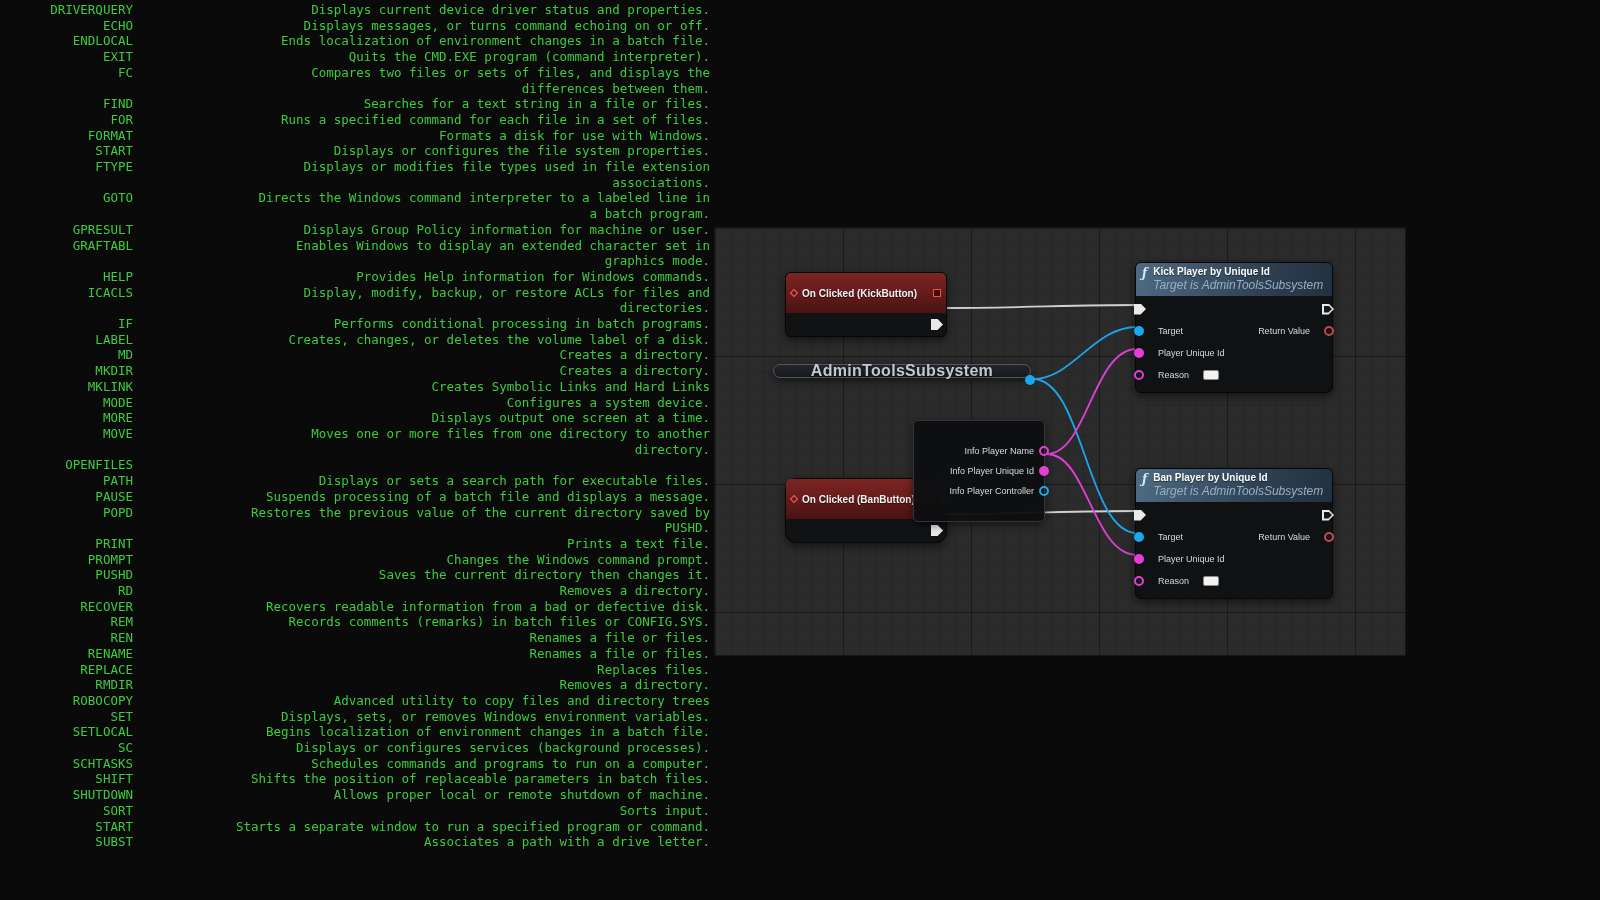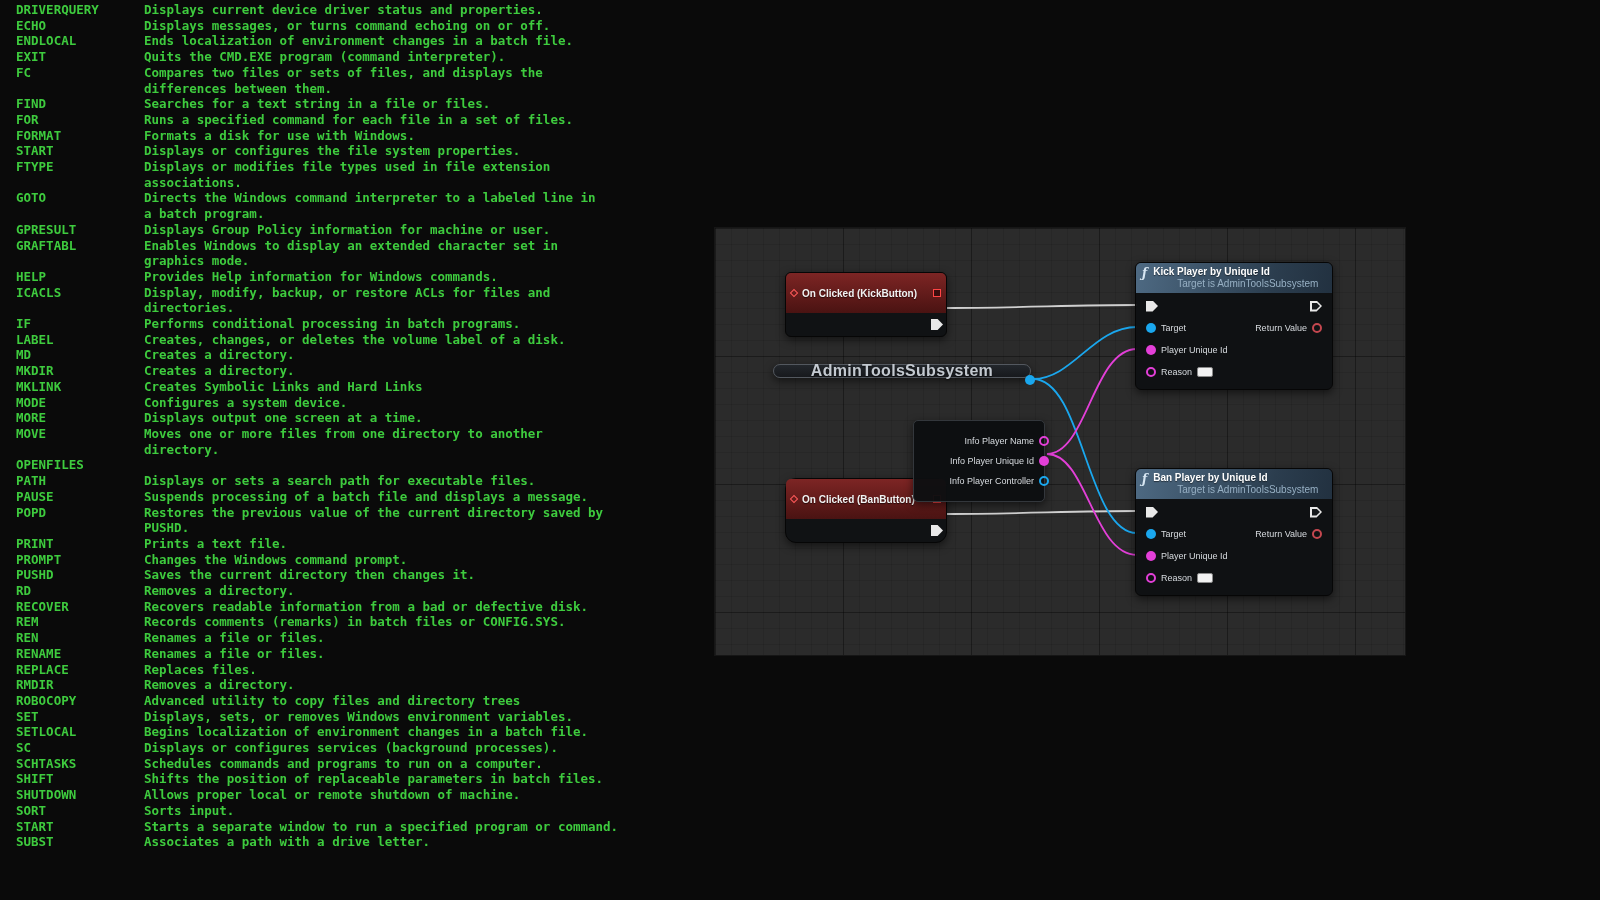--- a/index.html
+++ b/index.html
@@ -5,24 +5,24 @@
   * { box-sizing: border-box; }
   html,body { margin:0; padding:0; }
   body {
     width:1600px; height:900px; overflow:hidden; position:relative;
     background:#0a0a0a;
     font-family:"Liberation Sans", sans-serif;
   }
 
   
   .terminal {
-    position:absolute; left:16px; top:2px; width:705px;
+    position:absolute; left:5px; top:2px; width:705px;
     font-family:"DejaVu Sans Mono", monospace;
-    font-size:12.5px; line-height:15.7px; font-weight:bold;
-    color:#3ecb3e; white-space:nowrap;
+    font-size:12.5px; line-height:15.7px; font-weight:normal;
+    color:#3ecb3e; white-space:nowrap;text-align:right;
   }
   .cmd-row { display:flex; }
   .cmd-name { width:128px; flex:none; }
   .cmd-desc { flex:1; }
 
   
   .bp-panel {
     position:absolute; left:715px; top:228px; width:690px; height:427px;
     background-color:#2b2b2b;
     background-image:
@@ -54,23 +54,23 @@
 
   
   .fn-node { width:198px; background:rgba(15,17,19,0.96); border:1px solid #060606; }
   .fn-header {
     display:flex; gap:6px; padding:3px 6px 4px; align-items:flex-start;
     background:linear-gradient(100deg,#4e6a83 0%,#2b3d4e 70%,#223140 100%);
     border-radius:5px 5px 0 0;
   }
   .fn-icon { font-family:"DejaVu Serif", serif; font-style:italic; font-weight:bold; color:#d8e7f3; font-size:12px; line-height:12px; margin-top:1px; }
   .fn-title { font-size:10px; font-weight:bold; color:#ffffff; text-shadow:0 1px 1px rgba(0,0,0,0.5); }
-  .fn-sub { font-size:10px; color:#97b0c4; margin-top:1px;margin-left:24px; }
+  .fn-sub { font-size:12px; font-style:italic; color:#97b0c4; margin-top:1px; }
   .fn-body { padding:2px 0 6px; }
-  .pin-row { height:22px; display:flex; align-items:center; gap:5px; padding:0 16px; }
+  .pin-row { height:22px; display:flex; align-items:center; gap:14px; padding:0 4px; }
   .pin-row > .edge-l { margin-left:-6px; }
   .pin-row > .edge-r { margin-right:-6px; }
   .pin-label { font-size:9px; color:#d7dbdf; white-space:nowrap; }
   .spacer { flex:1; }
 
   
   .pin.circle { width:10px; height:10px; border-radius:50%; flex:none; }
   .pin.object.filled { background:#1aa7ee; }
   .pin.object.hollow { border:2px solid #1aa7ee; background:transparent; }
   .pin.string.filled { background:#e33fd8; }
@@ -96,21 +96,21 @@
     background:linear-gradient(180deg,#23272c,#17191d);
     border:1px solid #53585f;
     display:flex; align-items:center; justify-content:center;
   }
   .var-title { font-size:16px; font-weight:bold; color:#c3c9d0; letter-spacing:0.3px; text-shadow:0 1px 2px rgba(0,0,0,0.7); }
   .var-pin { position:absolute; right:-5px; top:10px; width:10px; height:10px; border-radius:50%; background:#1aa7ee; }
 
   
   .info-node {
     width:132px; background:rgba(13,15,17,0.96); border:1px solid #33373c;
-    border-radius:5px; padding:10px 0; overflow:visible;
+    border-radius:5px; padding:20px 0; overflow:visible;
   }
   .info-row { height:20px; display:flex; align-items:center; justify-content:flex-end; gap:5px; padding:0 4px; }
   .info-row .pin { margin-right:-9px; }
 
   
   #node-kick-event { left:70px;  top:44px;  }
   #node-ban-event  { left:70px;  top:250px;border-radius:11px; }
   #node-subsystem  { left:58px;  top:136px; }
   #node-info       { left:198px; top:192px; }
   #node-kick-fn    { left:420px; top:34px;  }

